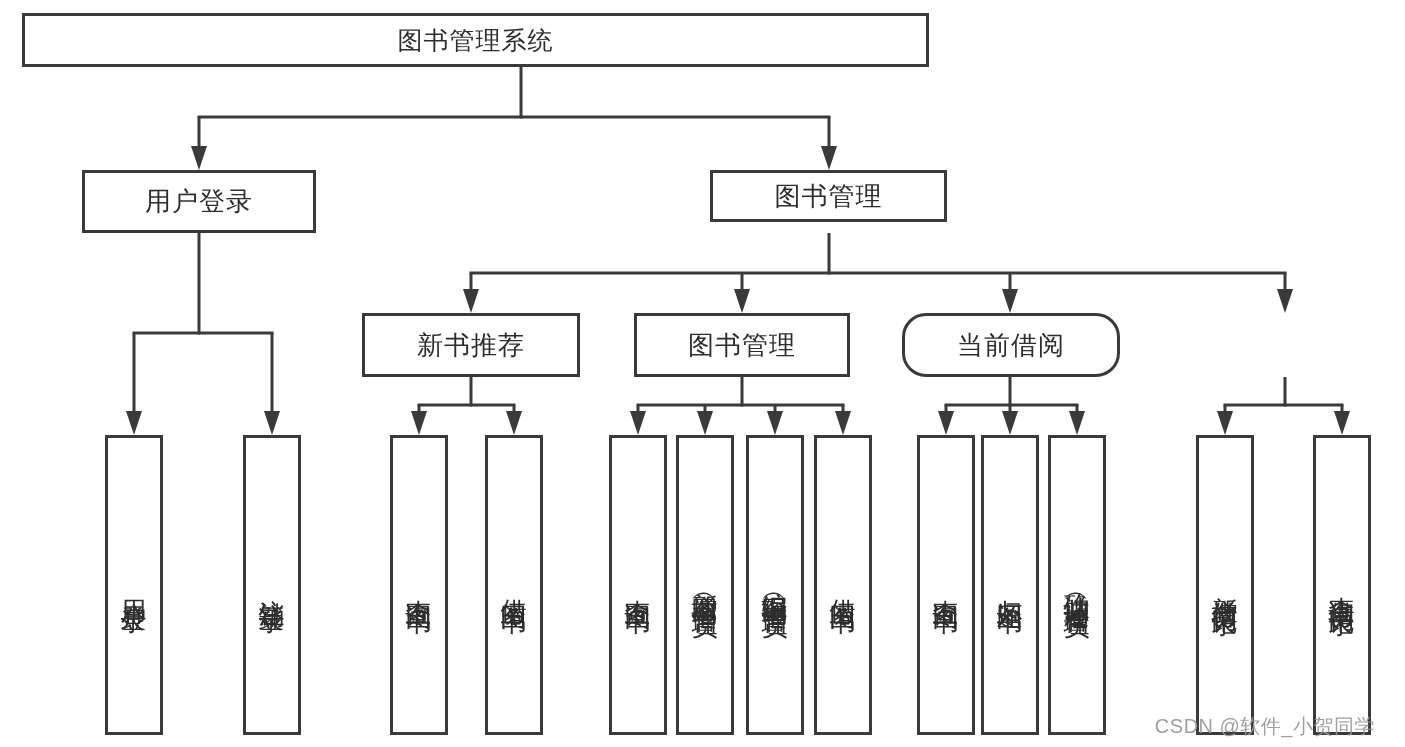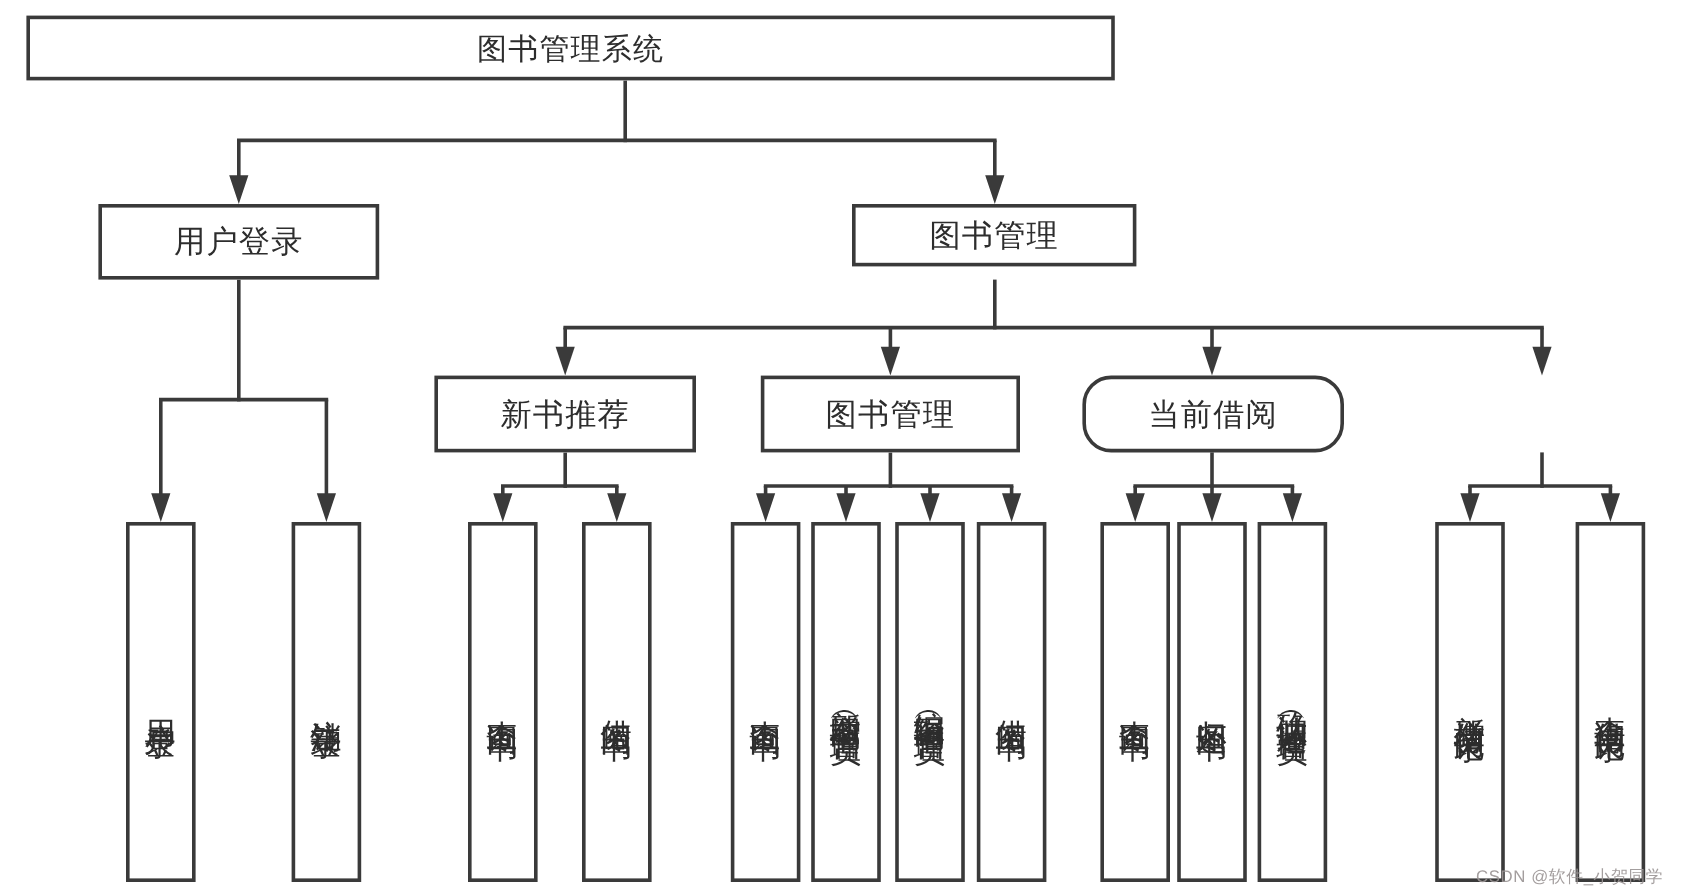--- a/index.html
+++ b/index.html
@@ -46,23 +46,23 @@
   }
   .box-v{
     writing-mode:vertical-rl;
     text-orientation:mixed;
     font-size:26px;
     letter-spacing:3px;
     line-height:1;
   }
   .watermark{
     position:absolute;
-    right:19px;
+    right:30px;
     bottom:7px;
-    font-size:14px;
+    font-size:20px;
     letter-spacing:0.5px;
     color:var(--watermark);
     opacity:0.92;
     white-space:nowrap;
     z-index:5;
   }
 </style>
 </head>
 <body>
 

